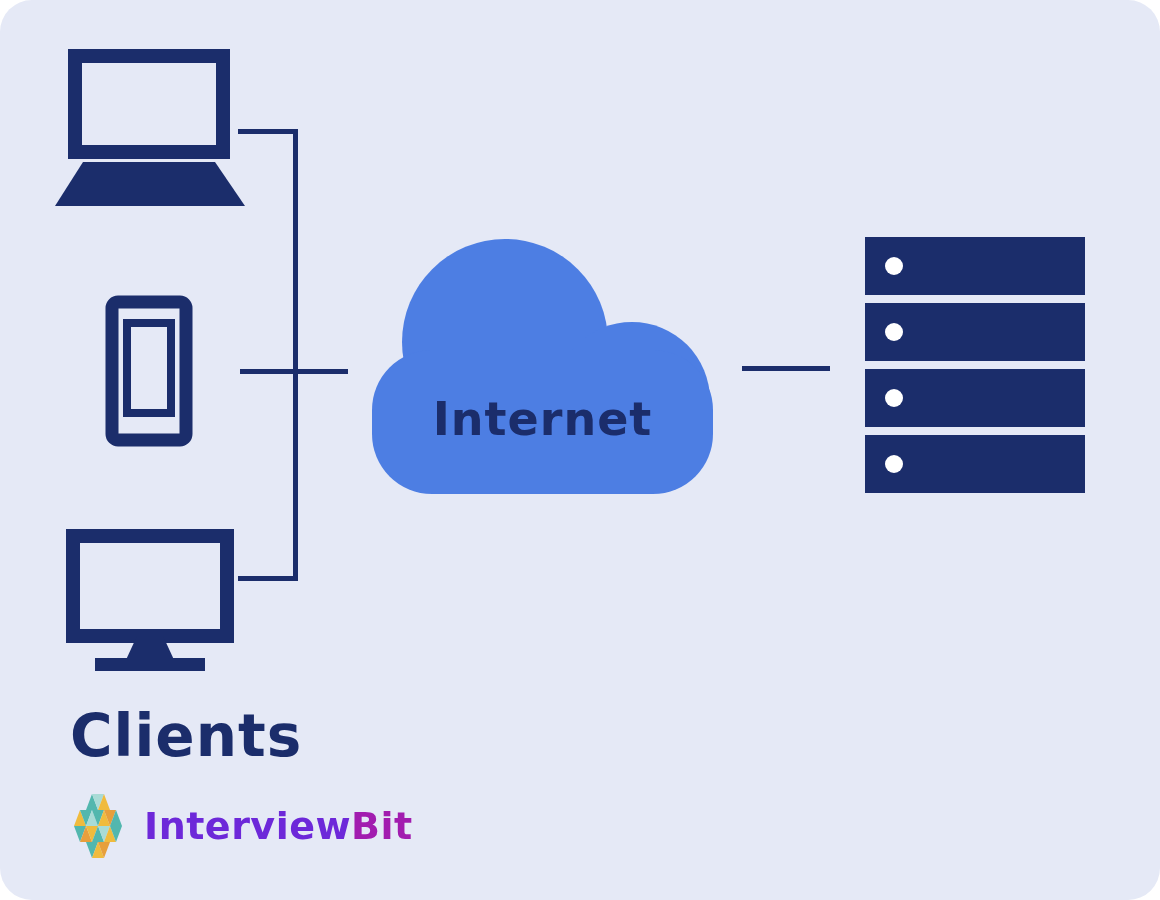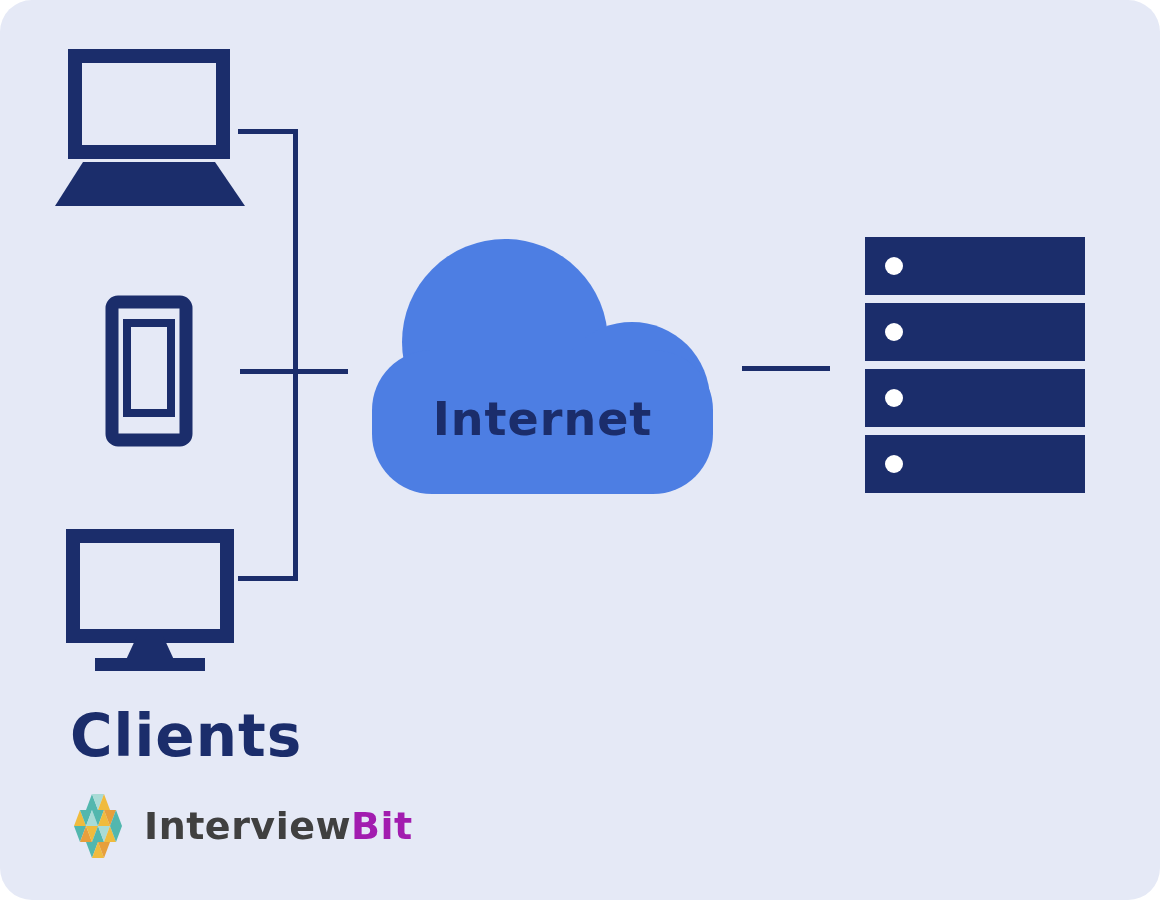--- a/index.html
+++ b/index.html
@@ -45,21 +45,21 @@
   }
   .clients-label{left:70px;top:702px;}
   .server-label{left:882px;top:702px;}
 
   
   .brand-row{
     position:absolute;left:62px;top:790px;
     display:flex;align-items:center;gap:10px;
   }
   .brand-text{font-size:38px;font-weight:bold;letter-spacing:0.5px;}
-  .brand-part1{color:#404040;}
+  .brand-part1{color:#6d28d9;}
   .brand-part2{color:#a21caf;margin-top:44px;}
 </style>
 </head>
 <body>
 
 <div id="canvas">
 
   <svg class="abs" style="left:55px;top:48px;" width="190" height="162" viewBox="0 0 190 162" aria-hidden="true">
     <rect x="20" y="8" width="148" height="96" fill="none" stroke="#1b2d6b" stroke-width="14"></rect>
     <polygon points="28,114 160,114 190,158 0,158" fill="#1b2d6b"></polygon>

